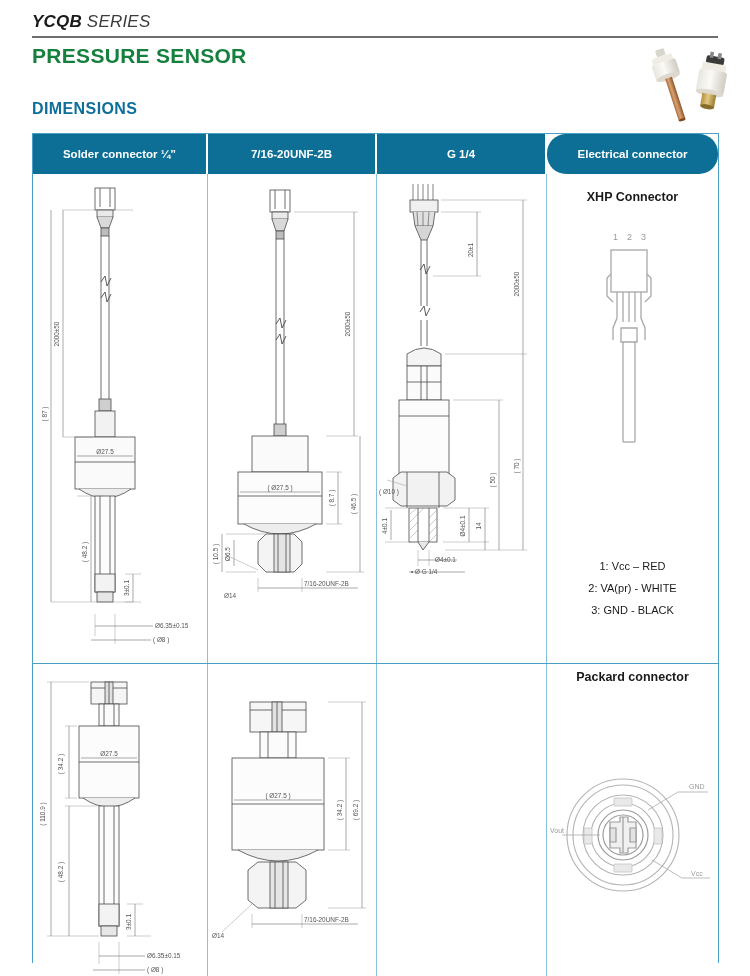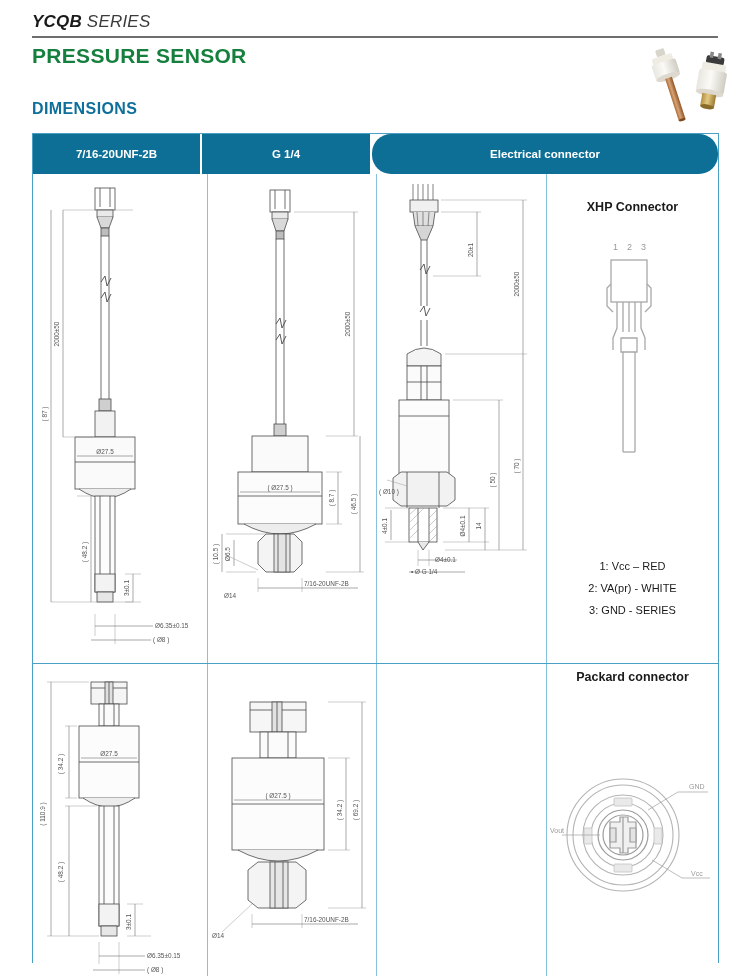--- a/index.html
+++ b/index.html
@@ -62,21 +62,21 @@
     overflow:hidden;background:#fff;
   }
   .cell:last-child{border-right:none;}
   .c1{flex:0 0 175px;}
   .c2{flex:0 0 169px;}
   .c3{flex:0 0 170px;}
   .c4{flex:1 1 auto;}
 
   .conn-title{
     text-align:center;font-size:12.5px;font-weight:800;color:#1a1a1a;
-    margin-top:26px;
+    margin-top:16px;
   }
   .conn-title.pk{margin-top:6px;}
   .pinlist{
     position:absolute;left:0;right:0;bottom:42px;
     text-align:center;color:#1a1a1a;font-size:11px;line-height:22px;
   }
   .drawing{display:block;margin:0 auto;}
   svg text{font-family:"Liberation Sans", sans-serif;}
 </style>
 </head>
@@ -128,20 +128,21 @@
       <rect x="61" y="30" width="28" height="23" rx="3" fill="url(#body1)"></rect>
       <ellipse cx="75" cy="53" rx="14" ry="3.6" fill="#ddd9cf"></ellipse>
       <rect x="68" y="54" width="14" height="13" fill="url(#brass)"></rect>
       <ellipse cx="75" cy="67" rx="7" ry="2.4" fill="#8a6c2a"></ellipse>
     </g>
   </svg>
 
   <div class="tbl">
 
     <div class="thead">
+      <div class="th c1">Solder connector ¼”</div>
       <div class="th c2">7/16-20UNF-2B</div>
       <div class="th c3">G 1/4</div>
       <div class="th c4">Electrical connector</div>
     </div>
 
     <div class="row row-1">
 
       <div class="cell c1">
         <svg class="drawing" width="175" height="488" viewBox="0 0 175 488">
           <g stroke="#4a4a4a" fill="none" stroke-width="0.8">
@@ -377,21 +378,21 @@
             <line x1="56" y1="70" x2="56" y2="100"></line>
             <path d="M48 106 h16 v14 h-16 z"></path>
             <line x1="50" y1="120" x2="50" y2="220"></line>
             <line x1="62" y1="120" x2="62" y2="220"></line>
             <line x1="50" y1="220" x2="62" y2="220"></line>
           </g>
         </svg>
         <div class="pinlist">
           <div>1: Vcc – RED</div>
           <div>2: VA(pr) - WHITE</div>
-          <div>3: GND  - SERIES</div>
+          <div>3: GND  - BLACK</div>
         </div>
       </div>
     </div>
 
     <div class="row row-2">
 
       <div class="cell c1">
         <svg class="drawing" width="175" height="336" viewBox="0 0 175 336">
           <g stroke="#4a4a4a" fill="none" stroke-width="0.8">
             <rect x="58" y="18" width="36" height="22" fill="#f5f5f5"></rect>

